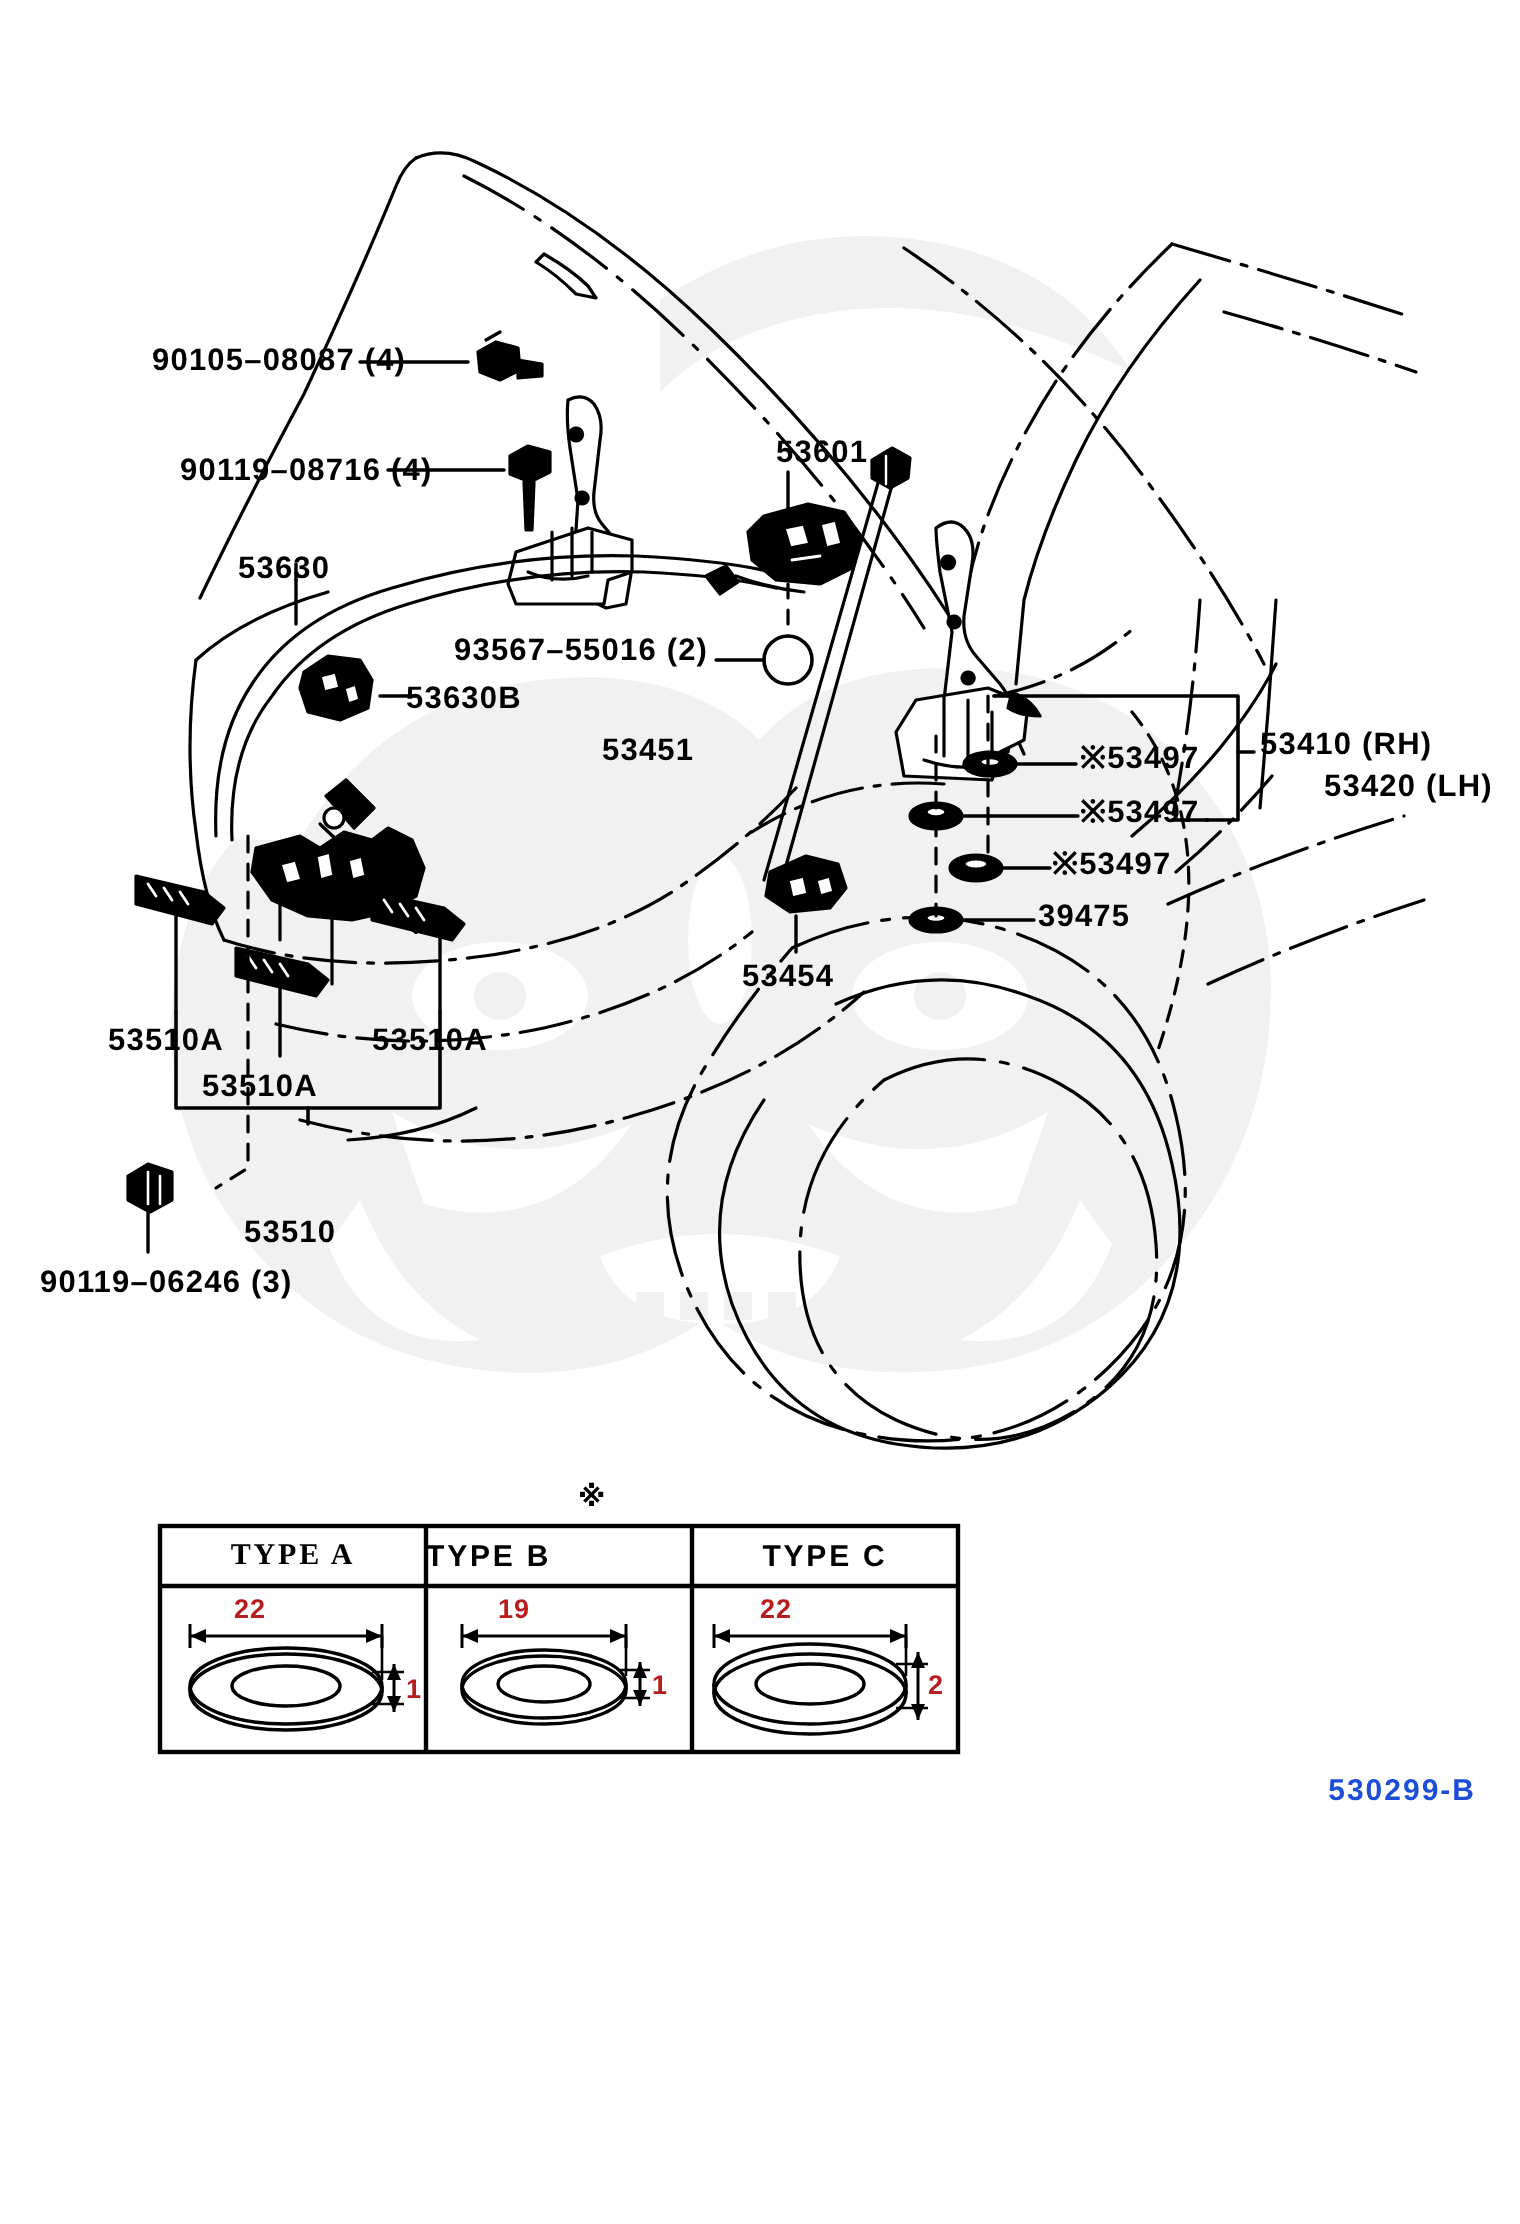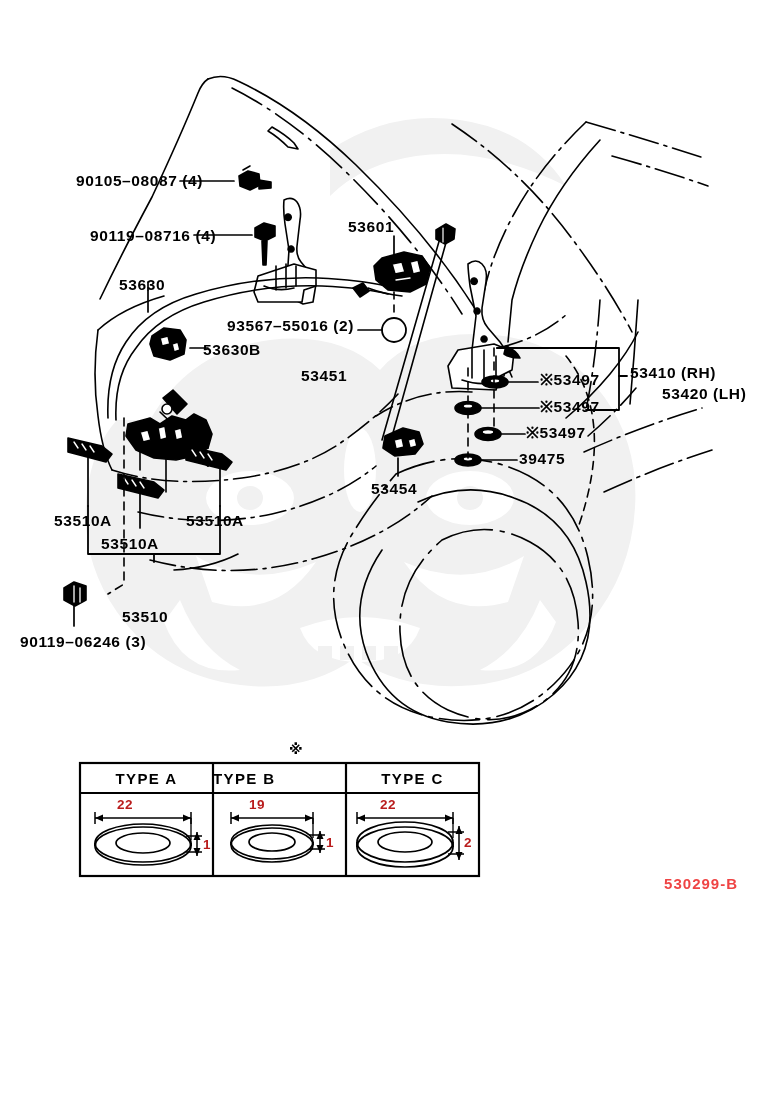--- a/index.html
+++ b/index.html
@@ -30,26 +30,26 @@
     font-weight: bold;
     font-size: 15.5px;
     letter-spacing: 0.6px;
     color: #000000;
     white-space: nowrap;
     line-height: 1.05;
   }
   .dwg-no {
     position: absolute;
     right: 22px;
-    bottom: 16px;
+    bottom: 4px;
     font-family: "Liberation Sans", sans-serif;
     font-weight: bold;
     font-size: 15px;
     letter-spacing: 1px;
-    color: #ef4444;
+    color: #1d4ed8;
   }
   .tbl-txt {
     position: absolute;
     font-family: "Liberation Sans", sans-serif;
     font-weight: bold;
     font-size: 15px;
     letter-spacing: 1.4px;
     color: #000;
     white-space: nowrap;
   }
@@ -288,21 +288,21 @@
       <path d="M472 392 q-52 -4 -96 24" stroke-dasharray="26 6 3 6"></path>
 
     </g>
   </svg>
 
   <div class="lbl" style="left:76px; top:173px;">90105–08087 (4)</div>
   <div class="lbl" style="left:90px; top:228px;">90119–08716 (4)</div>
   <div class="lbl" style="left:119px; top:277px;">53630</div>
   <div class="lbl" style="left:203px; top:342px;">53630B</div>
   <div class="lbl" style="left:227px; top:318px;">93567–55016 (2)</div>
-  <div class="lbl" style="left:348px; top:219px;">53601</div>
+  <div class="lbl" style="left:388px; top:219px;">53601</div>
   <div class="lbl" style="left:301px; top:368px;">53451</div>
   <div class="lbl" style="left:371px; top:481px;">53454</div>
   <div class="lbl" style="left:540px; top:372px;">※53497</div>
   <div class="lbl" style="left:540px; top:399px;">※53497</div>
   <div class="lbl" style="left:526px; top:425px;">※53497</div>
   <div class="lbl" style="left:519px; top:451px;">39475</div>
   <div class="lbl" style="left:630px; top:365px;">53410 (RH)</div>
   <div class="lbl" style="left:630px; top:386px;margin-left:32px;">53420 (LH)</div>
   <div class="lbl" style="left:54px; top:513px;">53510A</div>
   <div class="lbl" style="left:101px; top:536px;">53510A</div>
@@ -368,21 +368,21 @@
       <path d="M453 818 l-8 -3.5 l0 7 z" fill="#000" stroke="none"></path>
 
       <path d="M453 818 l0 20" stroke-width="1.3"></path>
       <path d="M459 826 l0 34" stroke-width="1.5"></path>
       <path d="M459 826 l-3.5 8 l7 0 z" fill="#000" stroke="none"></path>
       <path d="M459 860 l-3.5 -8 l7 0 z" fill="#000" stroke="none"></path>
       <path d="M448 832 l16 0 M448 854 l16 0" stroke-width="1.3"></path>
     </g>
   </svg>
 
-  <div class="tbl-txt c" style="left:80px; top:770px; width:133px; text-align:center;">TYPE A</div>
+  <div class="tbl-txt c" style="left:80px; top:770px; width:133px; text-align:center;font-family:Liberation Serif, serif;">TYPE A</div>
   <div class="tbl-txt c" style="left:213px; top:770px; width:133px; text-align:left;">TYPE B</div>
   <div class="tbl-txt c" style="left:346px; top:770px; width:133px; text-align:center;">TYPE C</div>
 
   <div class="dim-txt" style="left:117px; top:797px;">22</div>
   <div class="dim-txt" style="left:203px; top:837px;">1</div>
 
   <div class="dim-txt" style="left:249px; top:797px;">19</div>
   <div class="dim-txt" style="left:326px; top:835px;">1</div>
 
   <div class="dim-txt" style="left:380px; top:797px;">22</div>

